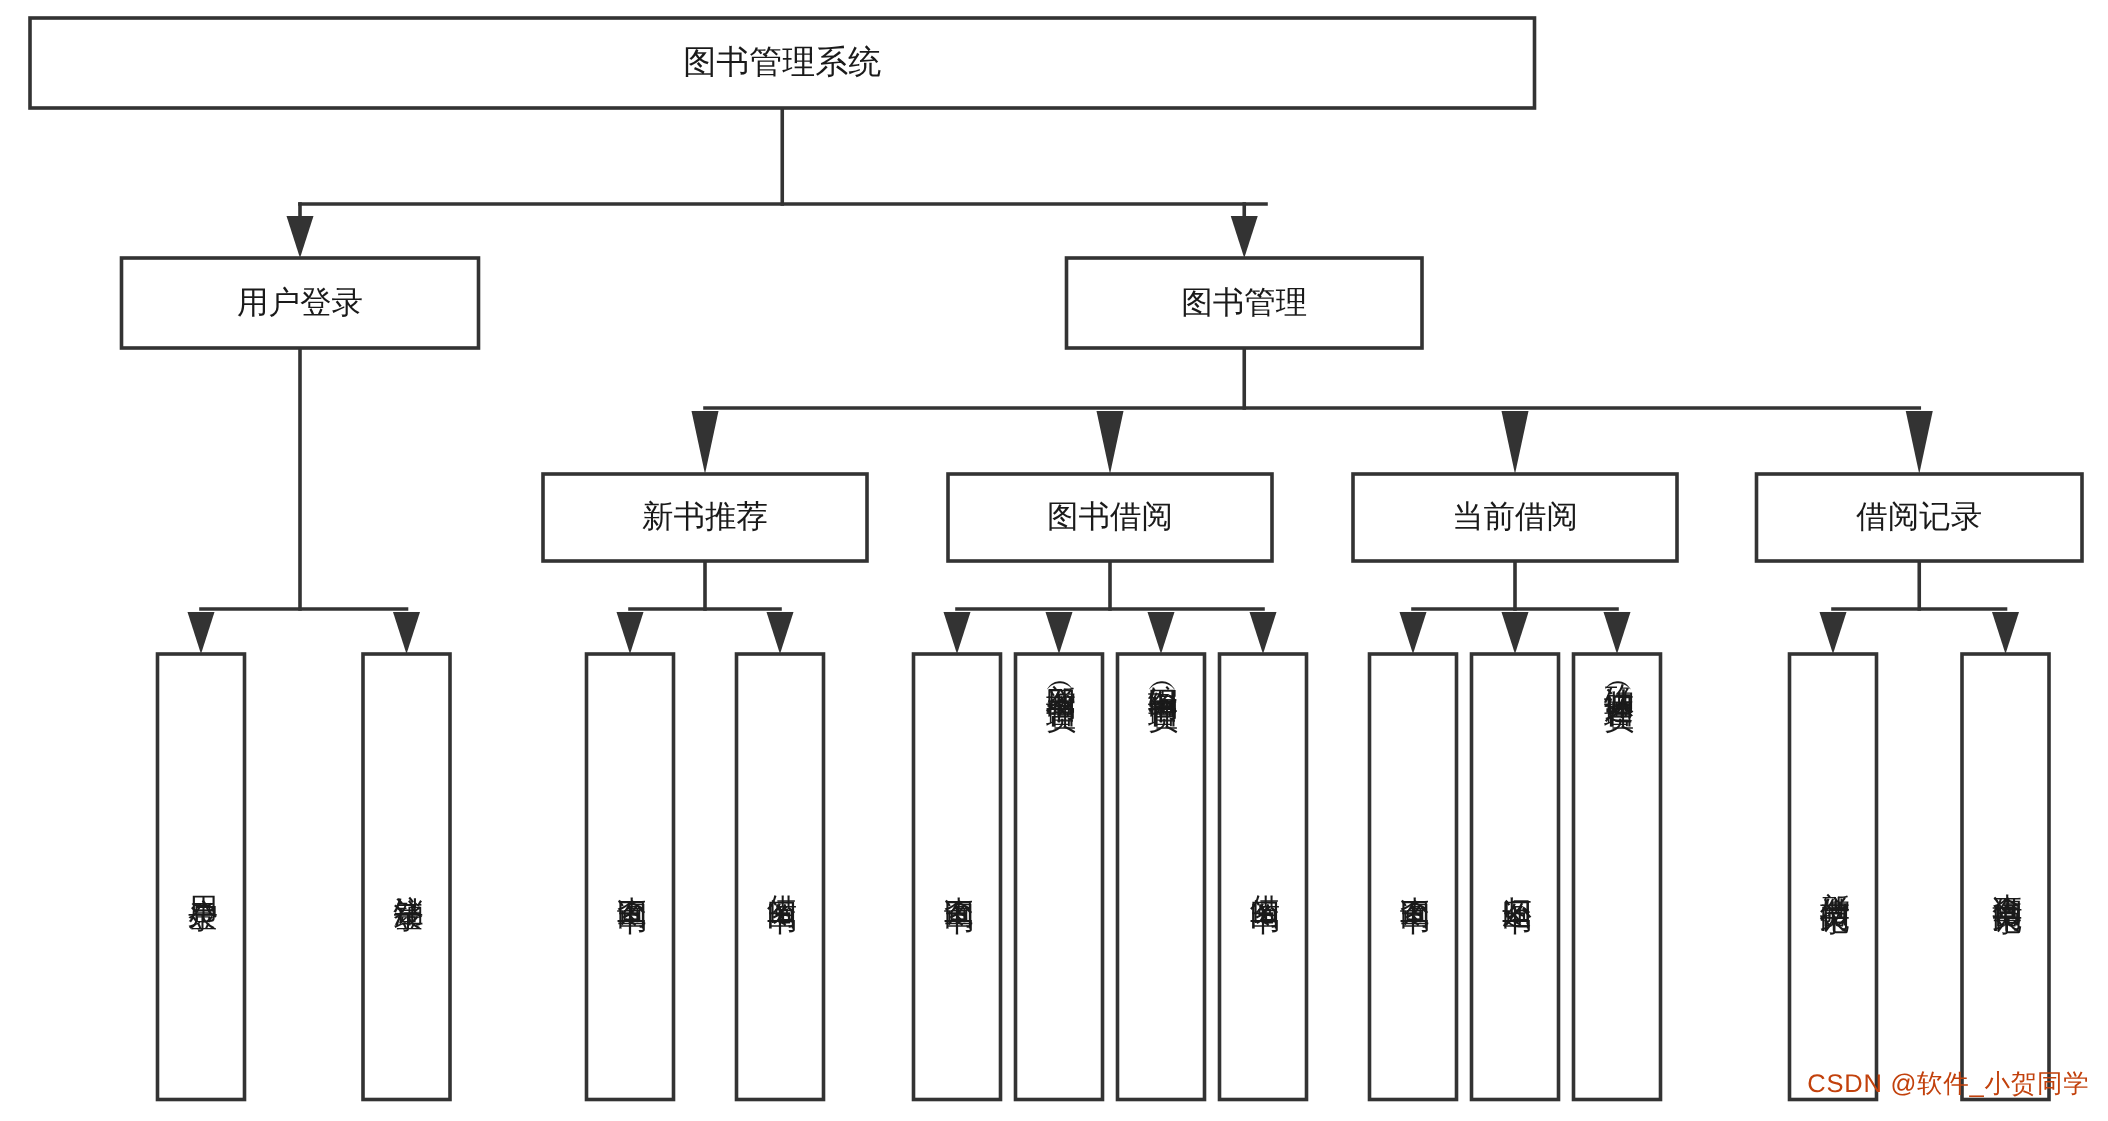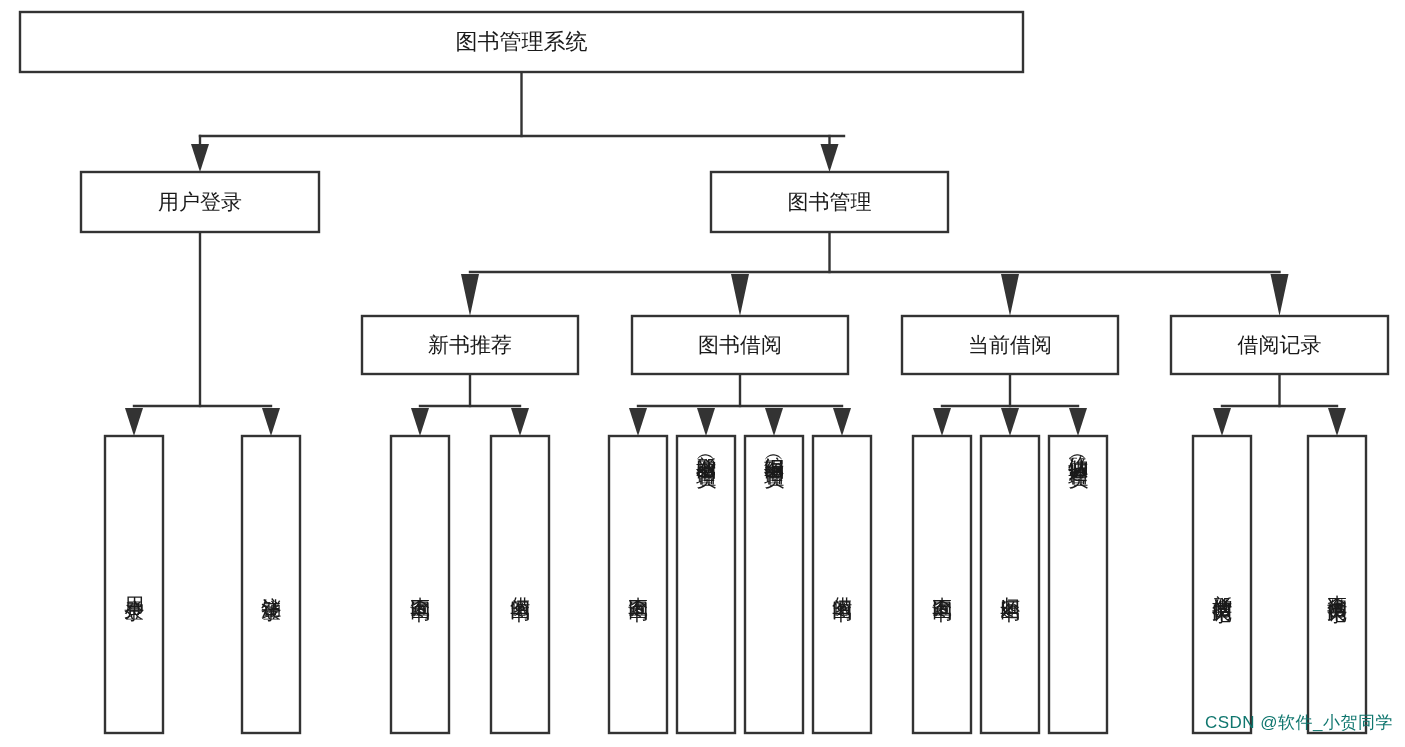--- a/index.html
+++ b/index.html
@@ -71,21 +71,21 @@
     color: #1a1a1a;
     white-space: nowrap;
     text-align: center;
   }
   #watermark {
     position: absolute;
     right: 12px;
     bottom: 6px;
     font-family: "Liberation Sans", "DejaVu Sans", sans-serif;
     font-size: 17px;
-    color: #0f766e;
+    color: #c2410c;
     letter-spacing: 0.5px;
     white-space: nowrap;
   }
 </style>
 </head>
 <body>
 
 <div id="diagram-root">
 
   <svg id="flow-svg" viewBox="0 0 1405 747">

